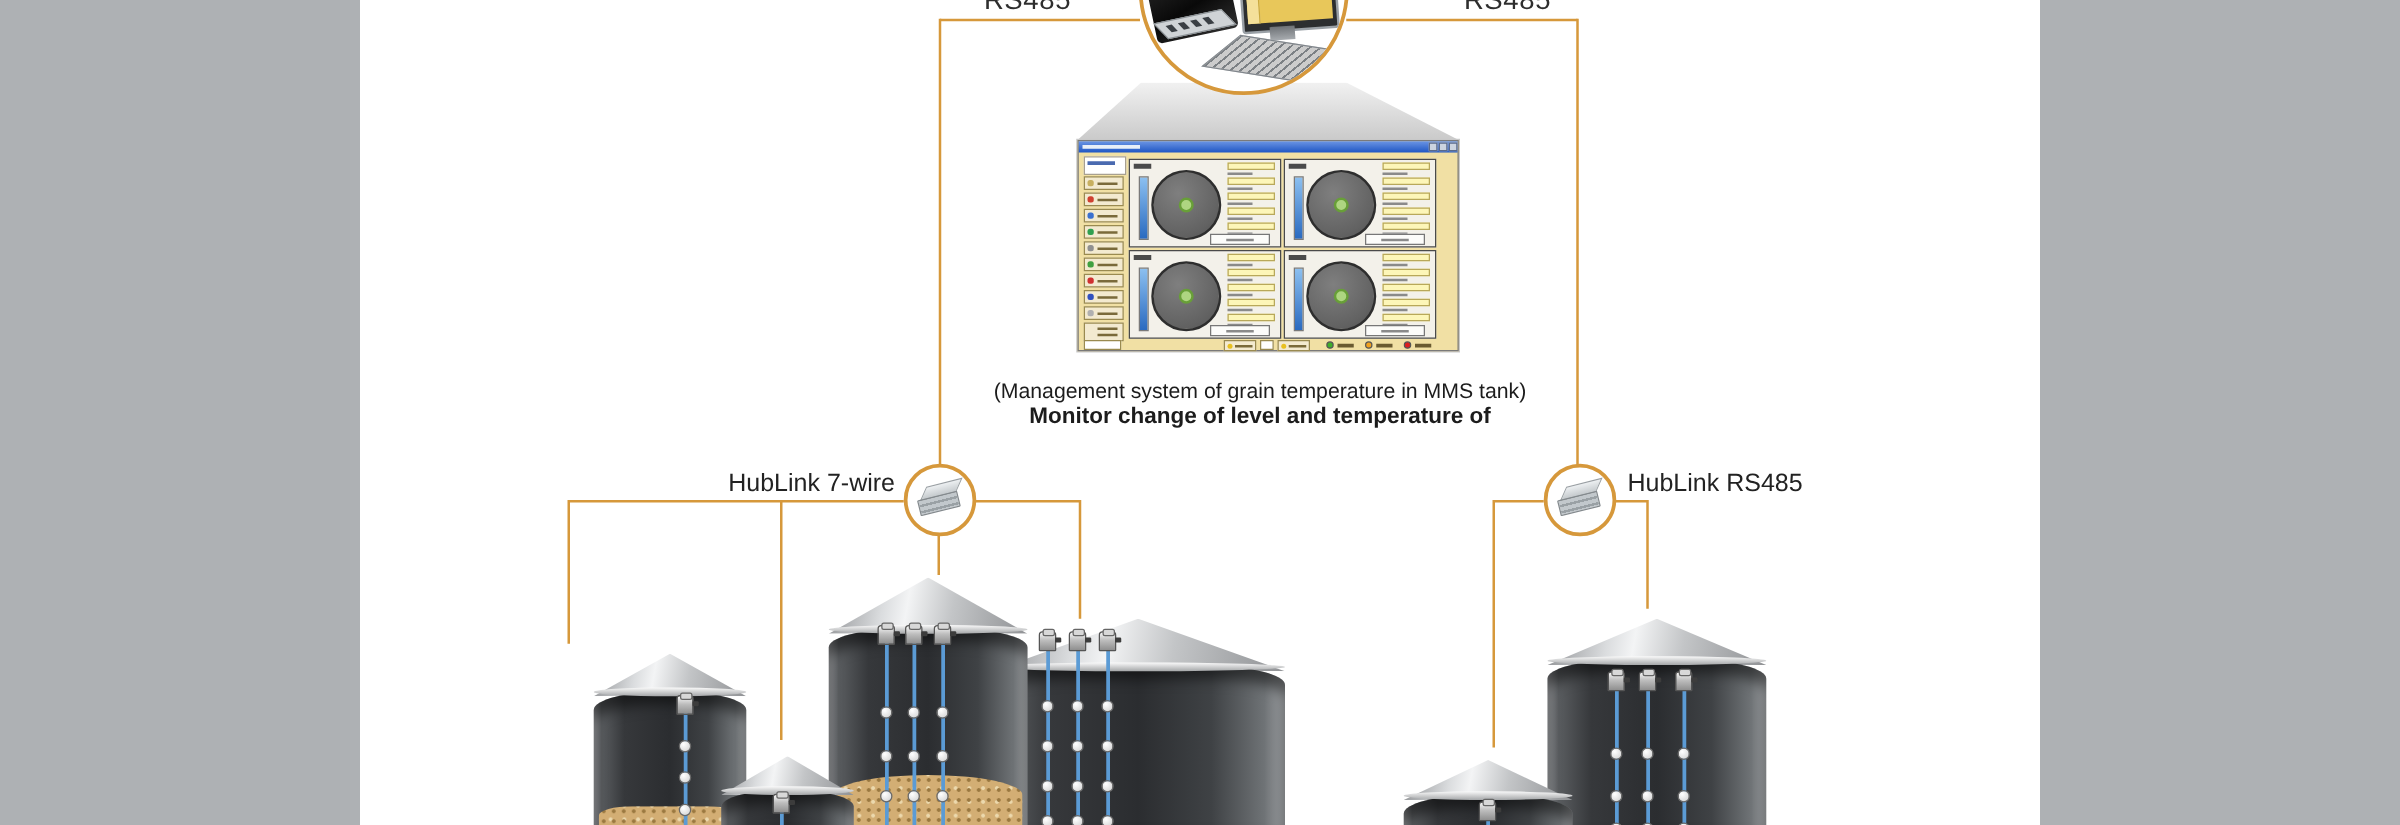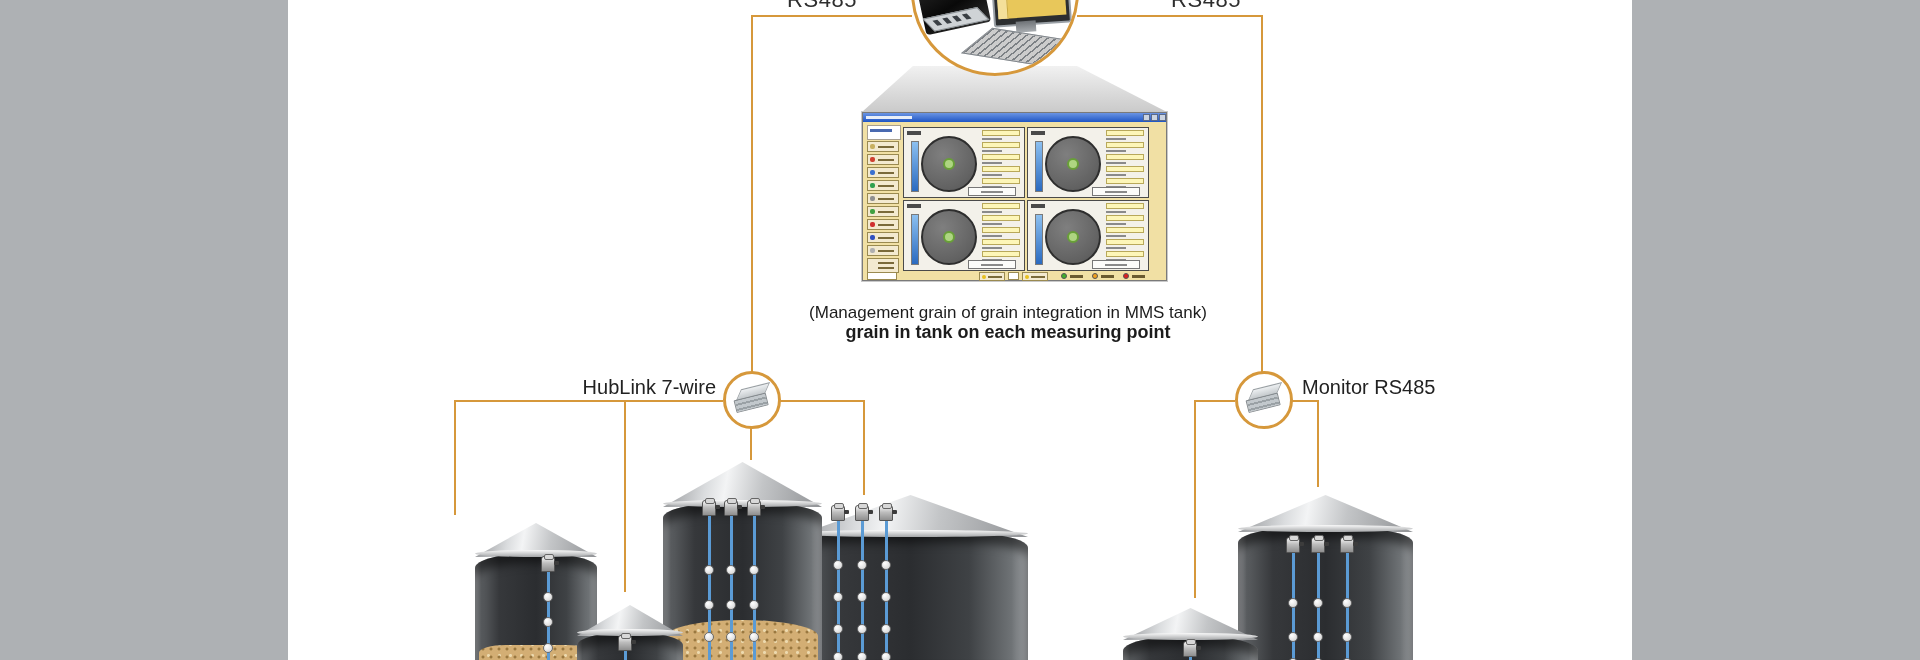--- a/index.html
+++ b/index.html
@@ -282,39 +282,39 @@
     <div class="led" style="left: 198px; background: rgb(63, 174, 42);"></div>
         <div class="ledlab" style="left: 207px;"></div>
         <div class="led" style="left: 229px; background: rgb(240, 160, 30);"></div>
         <div class="ledlab" style="left: 238px;"></div>
         <div class="led" style="left: 260px; background: rgb(221, 31, 31);"></div>
         <div class="ledlab" style="left: 269px;"></div>
       </div>
   </div>
 
   <div id="caption">
-    <div id="cap1">(Management grain of grain integration in MMS tank)</div>
-    <div id="cap3">grain in tank on each measuring point</div>
+    <div id="cap1">(Management system of grain temperature in MMS tank)</div>
+    <div id="cap2">Monitor change of level and temperature of</div>
   </div>
 
   <div class="hub-circle" id="hubL">
     <div class="hubdev">
       <div class="hd-top"></div>
       <div class="hd-front"></div>
     </div>
   </div>
   <div class="hub-circle" id="hubR">
     <div class="hubdev">
       <div class="hd-top"></div>
       <div class="hd-front"></div>
     </div>
   </div>
 
   <div class="hublabel" id="hlabL">HubLink 7-wire</div>
-  <div class="hublabel" id="hlabR">Monitor RS485</div>
+  <div class="hublabel" id="hlabR">HubLink RS485</div>
 
   <div id="silos">
       <div class="silo" style="left: 793px; top: 495px; width: 235px; height: 165px;">
         <div class="roof" style="height: 42px;"></div>
         <div class="sbody" style="top: 38px; height: 127px;"></div>
         <div class="rim" style="top: 35px;"></div>
         <div class="cable" style="left: 44px; top: 22px; height: 143px; background: rgb(91, 155, 213);"></div>
         <div class="bead" style="left: 40px; top: 65px;"></div>
         <div class="bead" style="left: 40px; top: 97px;"></div>
         <div class="bead" style="left: 40px; top: 129px;"></div>

